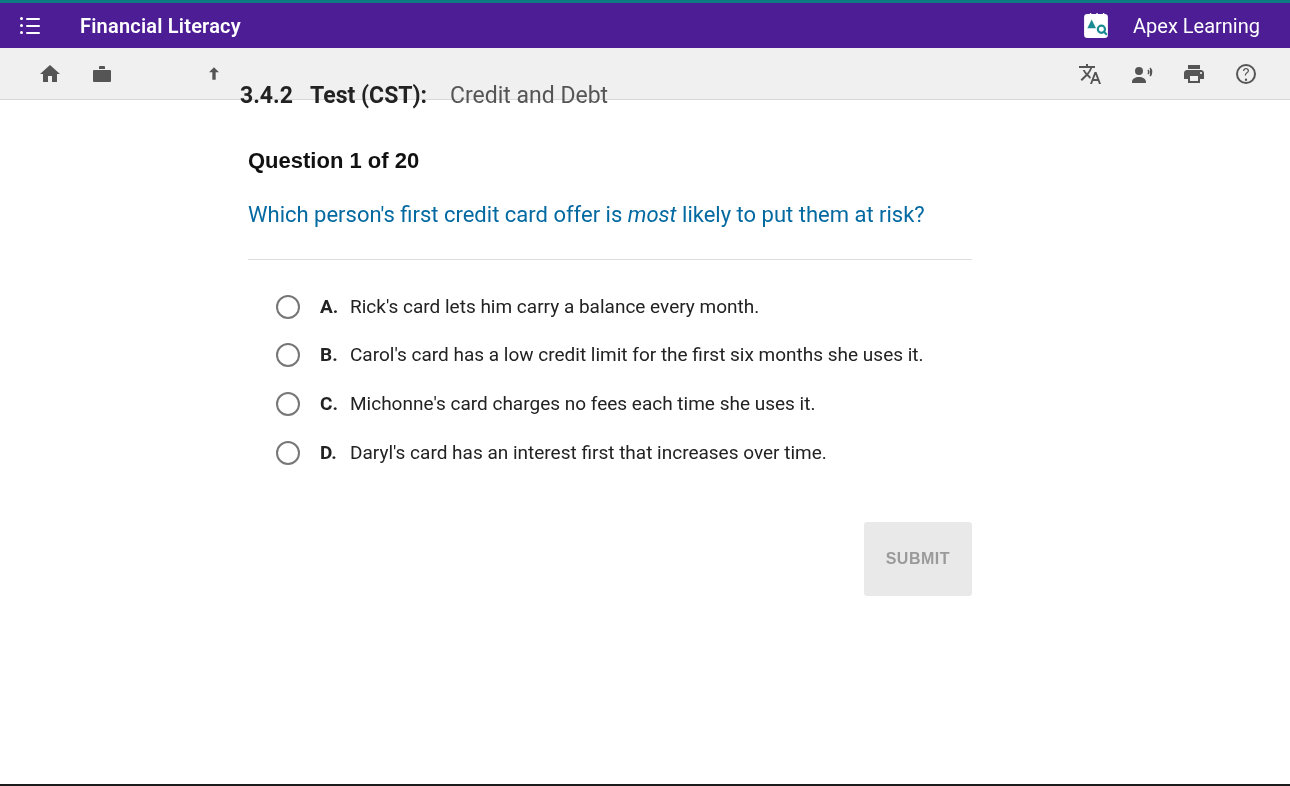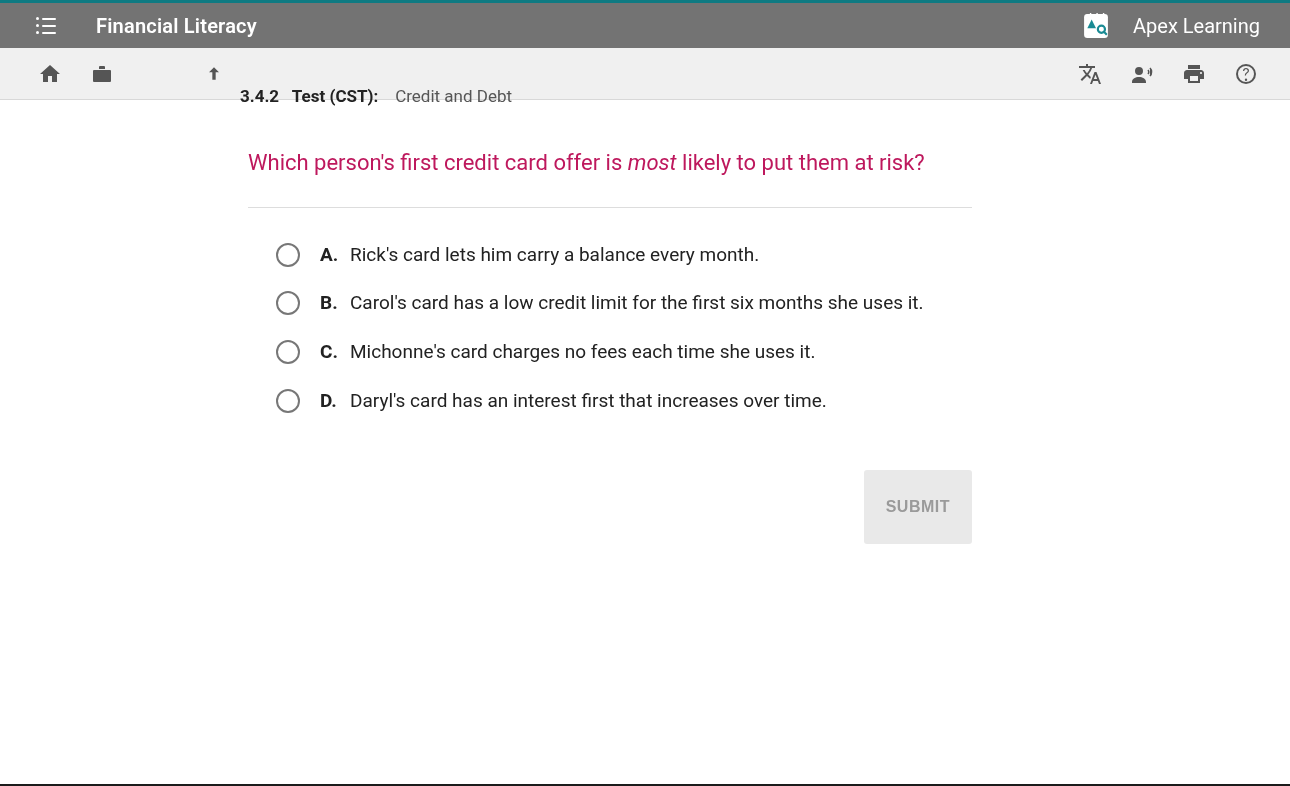--- a/index.html
+++ b/index.html
@@ -5,27 +5,27 @@
     * { box-sizing: border-box; margin: 0; padding: 0; }
     html, body {
       width: 1290px;
       height: 786px;
       font-family: -apple-system, BlinkMacSystemFont, "Segoe UI", Roboto, Helvetica, Arial, sans-serif;
       background: #fff;
       overflow: hidden;
     }
     
     .top-header {
-      background: #737373;
+      background: #4c1d95;
       border-top: 3px solid #0e7a82;
       height: 48px;
       display: flex;
       align-items: center;
       color: #fff;
-      padding: 0 30px 0 36px;
+      padding: 0 30px 0 20px;
       justify-content: space-between;
     }
     .menu-icon { width: 24px; height: 24px; display:flex; flex-direction:column; justify-content:center; gap:4px; cursor:pointer;}
     .menu-icon span { display:block; height:2px; background:#fff; width:18px; border-radius:1px;}
     .menu-icon span::before{content:"";}
     .menu-icon .dot-row{display:flex; align-items:center; gap:3px;}
     .menu-icon .dot{width:3px;height:3px;background:#fff;border-radius:50%;}
     .menu-icon .bar{height:2px;background:#fff;width:14px;}
     .course-title { margin-left: 36px; font-size: 20px; font-weight: 600; letter-spacing: .2px;}
     .spacer { flex:1; }
@@ -41,39 +41,39 @@
       display:flex;
       align-items:center;
       padding: 0 30px 0 36px;
       color:#555;
     }
     .sub-left-icons { display:flex; align-items:center; gap:24px; }
     .icon-btn { width:28px; height:28px; display:flex; align-items:center; justify-content:center; color:#555; cursor:pointer;}
     .icon-btn svg { width:24px; height:24px; fill:#555; }
     .breadcrumb { margin-left: 84px; display:flex; align-items:center; gap:12px; color:#333;}
     .breadcrumb .up-icon svg{width:20px;height:20px;fill:#555;}
-    .breadcrumb-text { font-size:17px; color:#222;margin-top:44px;}
+    .breadcrumb-text { font-size:23px; color:#222;margin-top:44px;}
     .breadcrumb-text .b1{font-weight:700;}
     .breadcrumb-text .b2{font-weight:700;}
     .breadcrumb-text .b3{color:#555; font-weight:400;}
     .sub-right-icons { margin-left:auto; display:flex; align-items:center; gap:24px;}
     .sub-right-icons .icon-btn svg{fill:#555;}
 
     
     .content {
       padding: 48px 0 0 0;
       display:flex;
       justify-content:flex-start;
     }
     .question-wrap {
       margin-left: 248px;
       width: 724px;
     }
     .q-heading { font-size: 22px; font-weight: 800; color:#111; margin-bottom: 26px; font-family: Arial, sans-serif;}
-    .q-text { font-size: 22px; color:#be185d; line-height:1.4; margin-bottom: 28px;}
+    .q-text { font-size: 22px; color:#0369a1; line-height:1.4; margin-bottom: 28px;}
     .q-text em { font-style: italic; }
     .divider { border:none; border-top:1px solid #ddd; margin-bottom: 34px;}
     .options { padding-left: 28px; display:flex; flex-direction:column; gap:22px;}
     .option { display:flex; align-items:flex-start; gap:20px; cursor:pointer;}
     .radio {
       width:24px; height:24px; border:2px solid #777; border-radius:50%;
       flex-shrink:0; margin-top:1px; background:#fff;
     }
     .opt-body { display:flex; align-items:flex-start; gap:10px; font-size:19px; color:#222; line-height:1.4;}
     .opt-letter { font-weight:700; min-width:20px;}
@@ -165,20 +165,21 @@
     <div class="icon-btn">
       <svg viewBox="0 0 24 24">
           <path d="M12 2 A10 10 0 1 0 12 22 A10 10 0 0 0 12 2 Z M12 4 A8 8 0 1 1 12 20 A8 8 0 0 1 12 4 Z M12 16.5 A1.2 1.2 0 1 0 12 18.9 A1.2 1.2 0 0 0 12 16.5 Z M9 9 C9 7 10.3 6 12 6 C13.7 6 15 7 15 8.7 C15 10 14 10.6 13.2 11.3 C12.5 11.9 12 12.3 12 13.5 H10.8 C10.8 11.7 11.7 11 12.4 10.4 C13.1 9.8 13.7 9.4 13.7 8.7 C13.7 7.8 13 7.2 12 7.2 C11 7.2 10.3 7.8 10.3 9 Z"></path>
         </svg>
     </div>
   </div>
 </div>
 
 <div class="content">
   <div class="question-wrap">
+    <div class="q-heading">Question 1 of 20</div>
     <div class="q-text">
       <span>Which person's first credit card offer is </span><em>most</em><span> likely to put them at risk?</span>
     </div>
     <hr class="divider">
     <div class="options">
       <label class="option">
         <span class="radio"></span>
         <span class="opt-body">
           <span class="opt-letter">A.</span>
           <span class="opt-text">Rick's card lets him carry a balance every month.</span>

